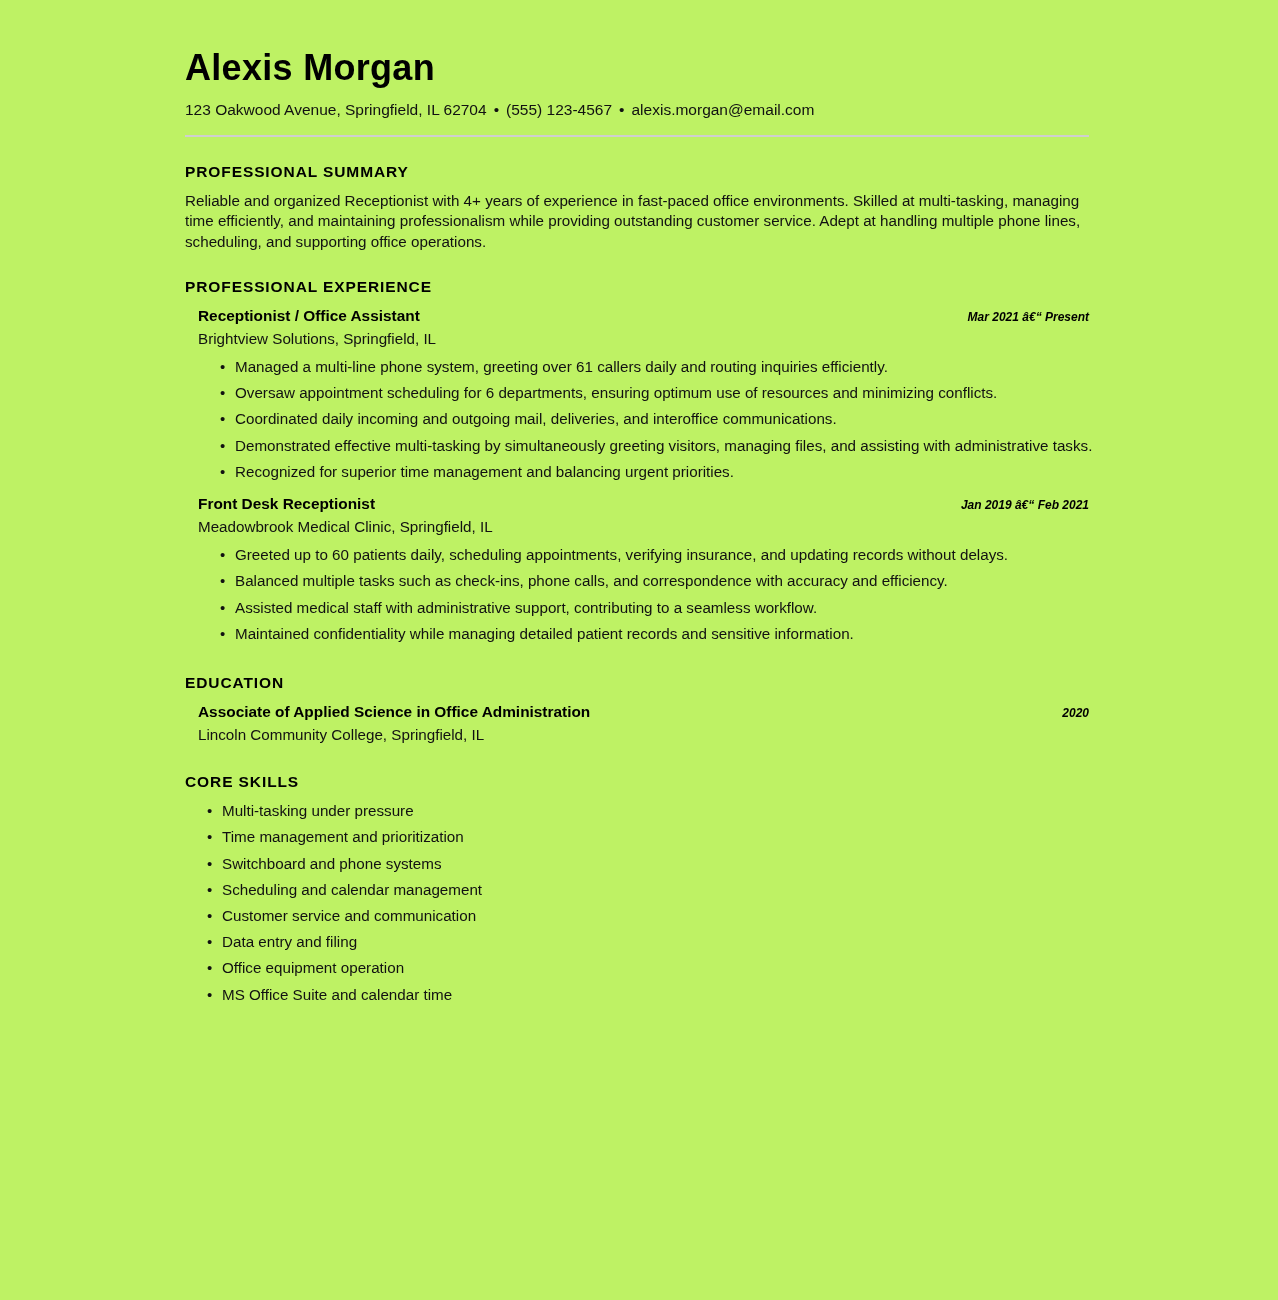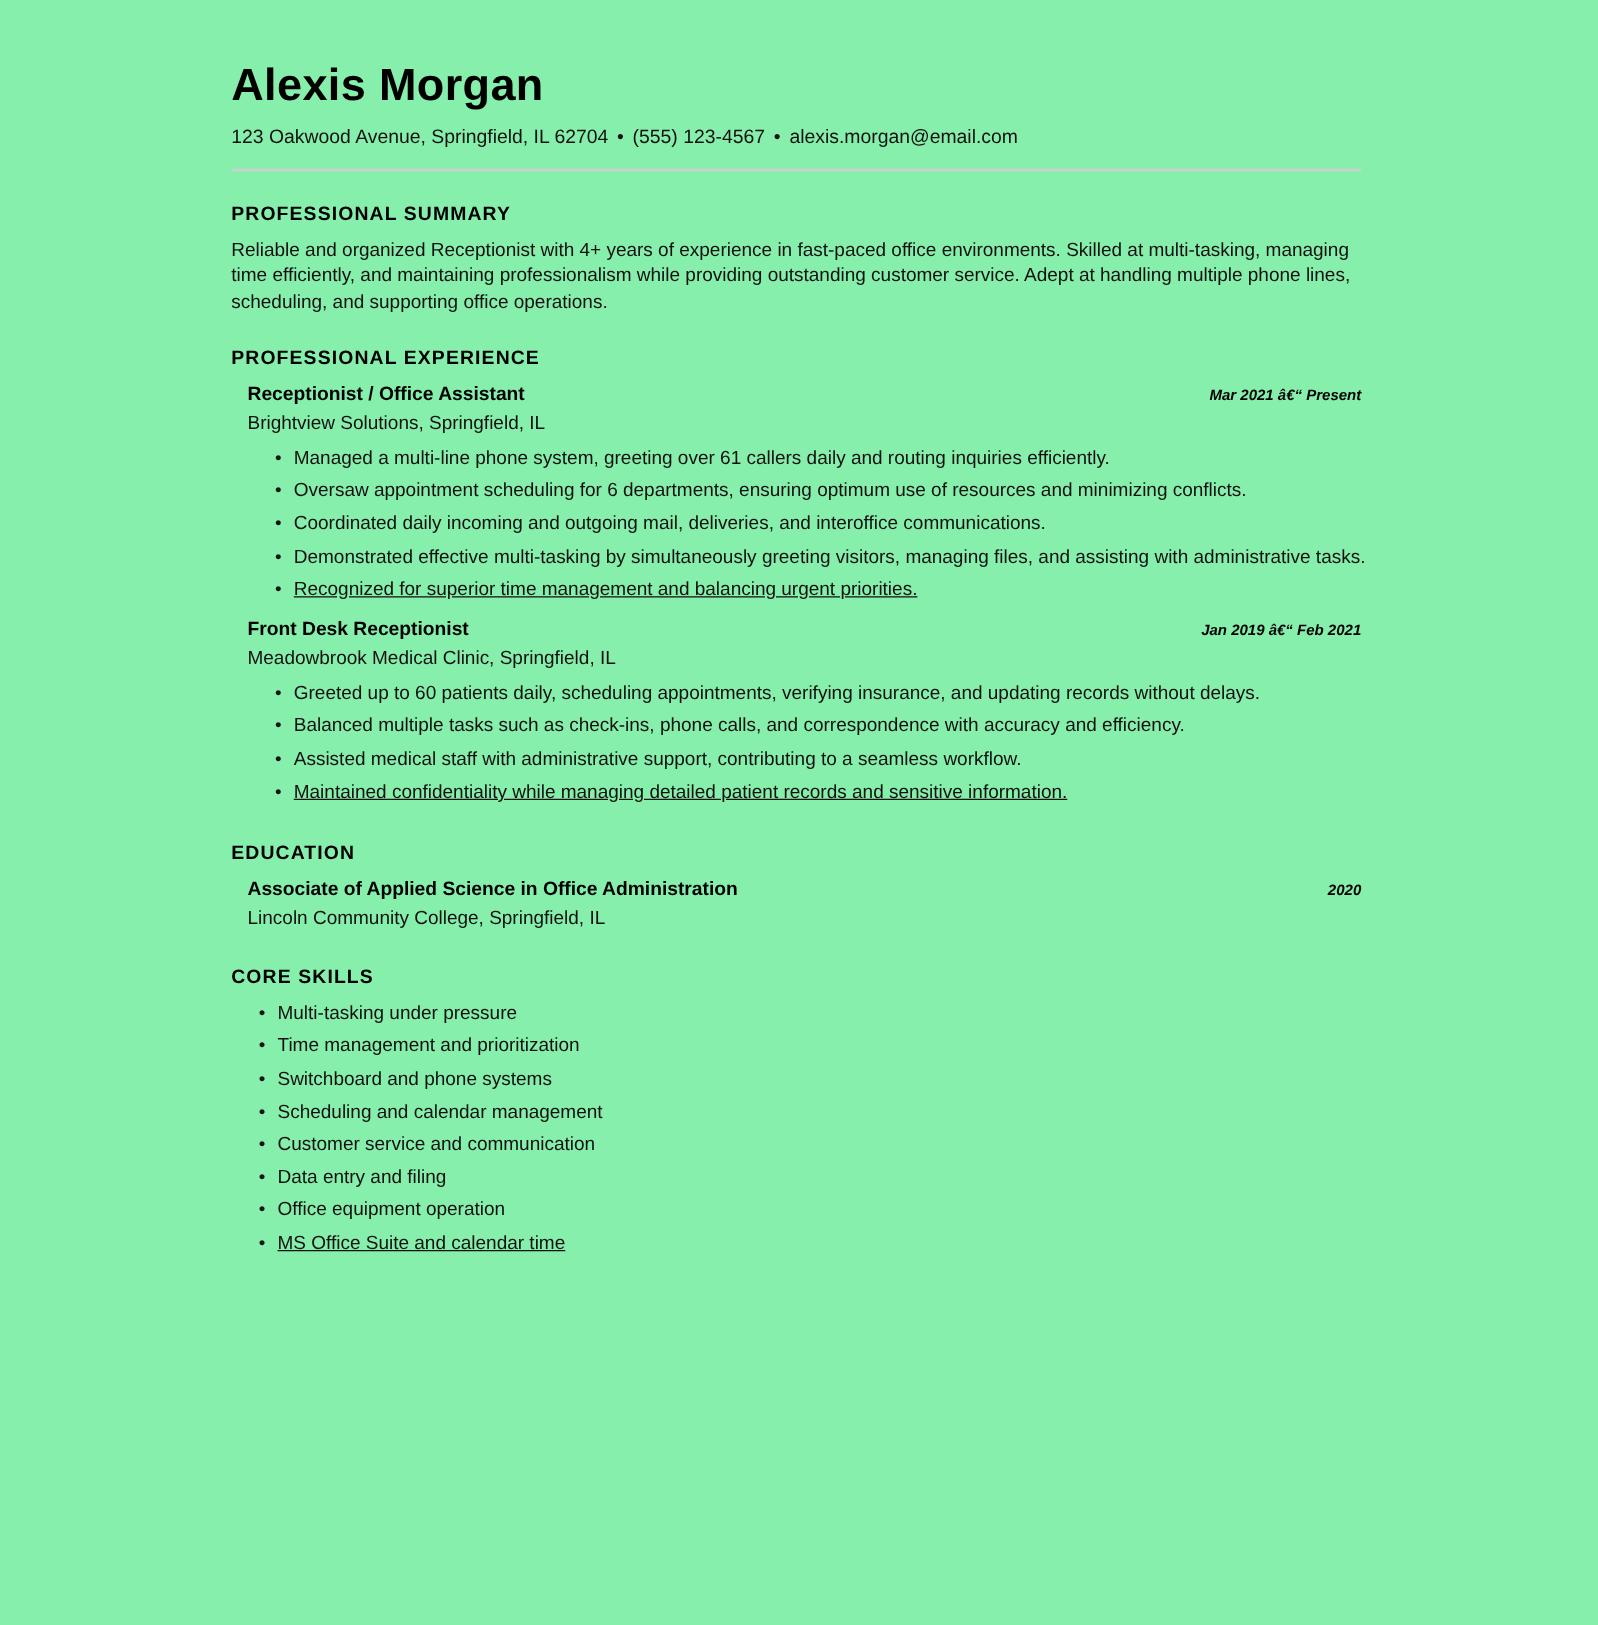--- a/index.html
+++ b/index.html
@@ -11,21 +11,21 @@
     width: 1278px;
     height: 1300px;
     font-family: "Liberation Sans", sans-serif;
     color: #000000;
     -webkit-font-smoothing: antialiased;
   }
   .page {
     position: relative;
     width: 1278px;
     min-height: 1300px;
-    background: #86efac;
+    background: #bef264;
     box-sizing: border-box;
   }
   .resume {
     position: absolute;
     left: 185px;
     top: 48px;
     width: 904px;
   }
 
   
@@ -121,21 +121,20 @@
   ul.bullets li {
     position: relative;
     font-size: 15.2px;
     line-height: 1.33;
     color: #111;
     margin-bottom: 6px;
     padding-left: 0;
   }
   ul.bullets li:last-child {
     margin-bottom: 0;
-    text-decoration: underline;
   }
   ul.bullets li::before {
     content: "\2022";
     position: absolute;
     left: -15px;
     top: 0;
     font-size: 15px;
     line-height: 1.33;
     color: #111;
   }

